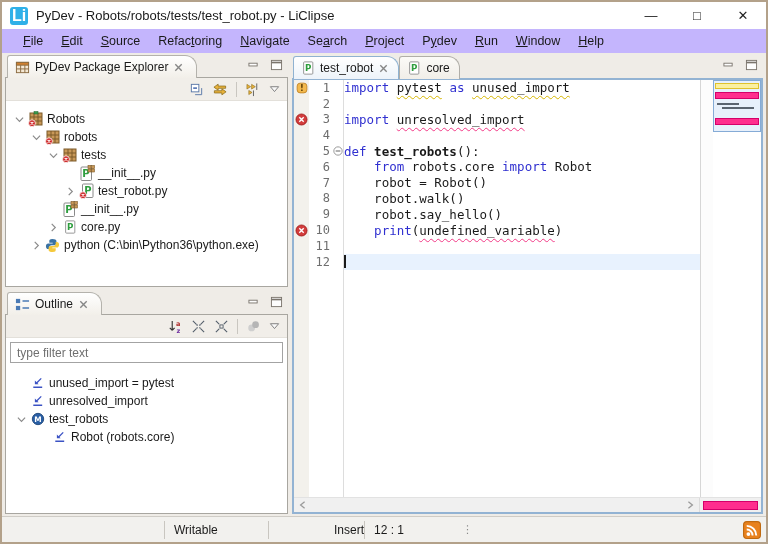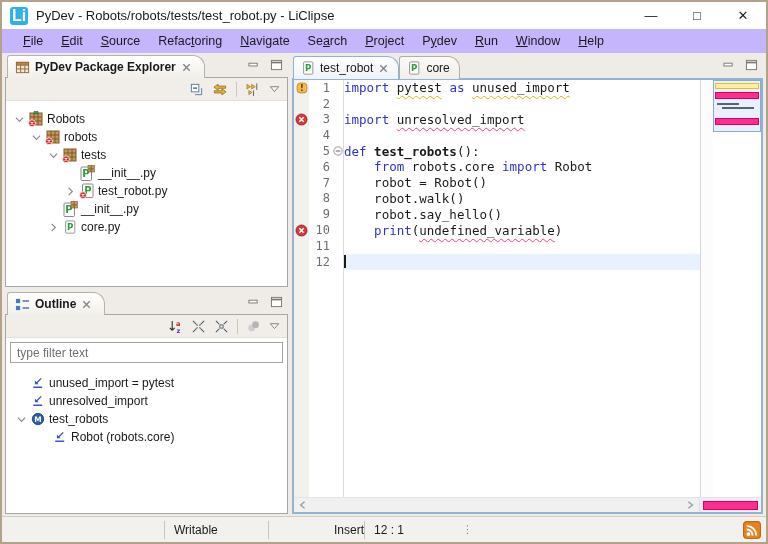--- a/index.html
+++ b/index.html
@@ -19,21 +19,21 @@
   .menubar { height:24px; background:#c4b5fd; display:flex; align-items:center;
     padding-left:12px; font-size:12.5px; flex:0 0 auto; }
   .menu-item { padding:3px 9px; }
   .menu-item u { text-decoration:underline; }
   
   .main { flex:1; display:flex; gap:4px; padding:2px 3px 2px 3px; background:#efece7; min-height:0; }
   .leftcol { width:283px; display:flex; flex-direction:column; gap:5px; min-height:0; }
   .panel { display:flex; flex-direction:column; min-height:0; }
   #pkg-panel { height:232px; flex:0 0 auto; }
   #outline-panel { flex:1; }
-  .vtabs { height:23px; display:flex; align-items:flex-end; padding-left:2px; position:relative; flex:0 0 auto;font-weight:bold; }
+  .vtabs { height:23px; display:flex; align-items:flex-end; padding-left:2px; position:relative; flex:0 0 auto; }
   .vtab { height:23px; background:linear-gradient(#ffffff,#f2efe9); border:1px solid #b4b2ac; border-bottom:none;
     border-radius:3px 12px 0 0; display:flex; align-items:center; gap:5px; padding:0 12px 0 7px; font-size:12px; }
   .tab-close { display:flex; align-items:center; }
   .panel-ctl { position:absolute; right:5px; top:4px; display:flex; gap:10px; }
   .panel-body { flex:1; border:1px solid #a8a6a0; background:#fff; display:flex; flex-direction:column;
     margin-top:-1px; min-height:0; }
   .panel-toolbar { height:23px; background:linear-gradient(#f7f5f1,#ecuda4); background-color:#f1eee9;
     display:flex; justify-content:flex-end; align-items:center; gap:8px; padding:0 7px;
     border-bottom:1px solid #e3e0da; flex:0 0 auto; }
   .tsep { width:1px; height:15px; background:#c9c6c0; }
@@ -336,20 +336,38 @@
                 <span class="ticon">
                   <span class="ic">
                     <svg width="14" height="16" viewBox="0 0 16 16">
                       <rect x="3" y="1" width="10.5" height="14" rx="1" fill="#fff" stroke="#8a8a8a"></rect>
                       <text x="8.2" y="11.5" font-size="10" font-weight="bold" fill="#2f9e3f" text-anchor="middle" font-family="DejaVu Sans">P</text>
                     </svg>
                   </span>
                 </span>
                 <span class="tlabel">core.py</span>
               </div>
+              <div class="trow" style="padding-left: 23px;">
+                <span class="chev">
+                  <span class="ic">
+                    <svg width="9" height="9" viewBox="0 0 10 10">
+                      <path d="M3 1l4 4-4 4" fill="none" stroke="#8a8a8a" stroke-width="1.3"></path>
+                    </svg>
+                  </span>
+                </span>
+                <span class="ticon">
+                  <span class="ic">
+                    <svg width="15" height="15" viewBox="0 0 16 16">
+                      <path d="M7.8 1C5 1 4.6 2.2 4.6 3.2V5h3.6v.8H3.4C2 5.8 1 6.8 1 8.8c0 2 .9 3 2.3 3h1.3V9.9c0-1.3 1.1-2.3 2.4-2.3h3c1.2 0 2.2-1 2.2-2.2V3.2C12.2 2 10.6 1 7.8 1z" fill="#3a72a4"></path>
+                      <path d="M8.2 15c2.8 0 3.2-1.2 3.2-2.2V11H7.8v-.8h4.8c1.4 0 2.4-1 2.4-3 0-2-.9-3-2.3-3h-1.3v1.9c0 1.3-1.1 2.3-2.4 2.3H6c-1.2 0-2.2 1-2.2 2.2v2.2C3.8 14 5.4 15 8.2 15z" fill="#f5c93c"></path>
+                    </svg>
+                  </span>
+                </span>
+                <span class="tlabel">python  (C:\bin\Python36\python.exe)</span>
+              </div>
             </div>
         </div>
       </div>
 
       <div class="panel" id="outline-panel">
         <div class="vtabs">
           <div class="vtab">
             <span class="ic">
                 <svg width="15" height="15" viewBox="0 0 16 16">
                   <rect x="1" y="2" width="4.5" height="4.5" fill="#4a7ab5"></rect>

